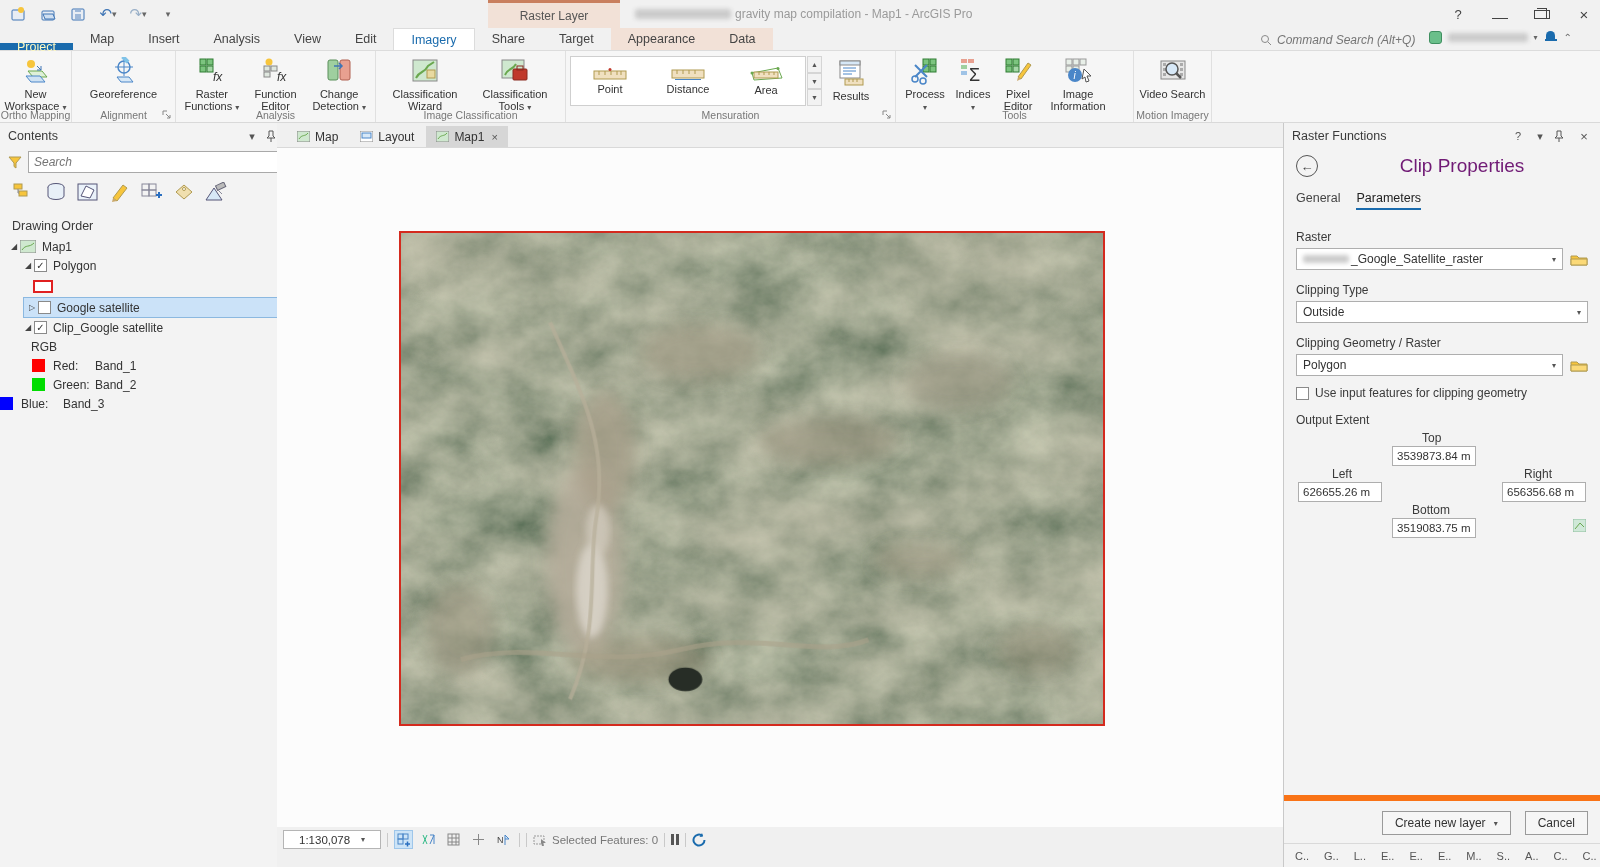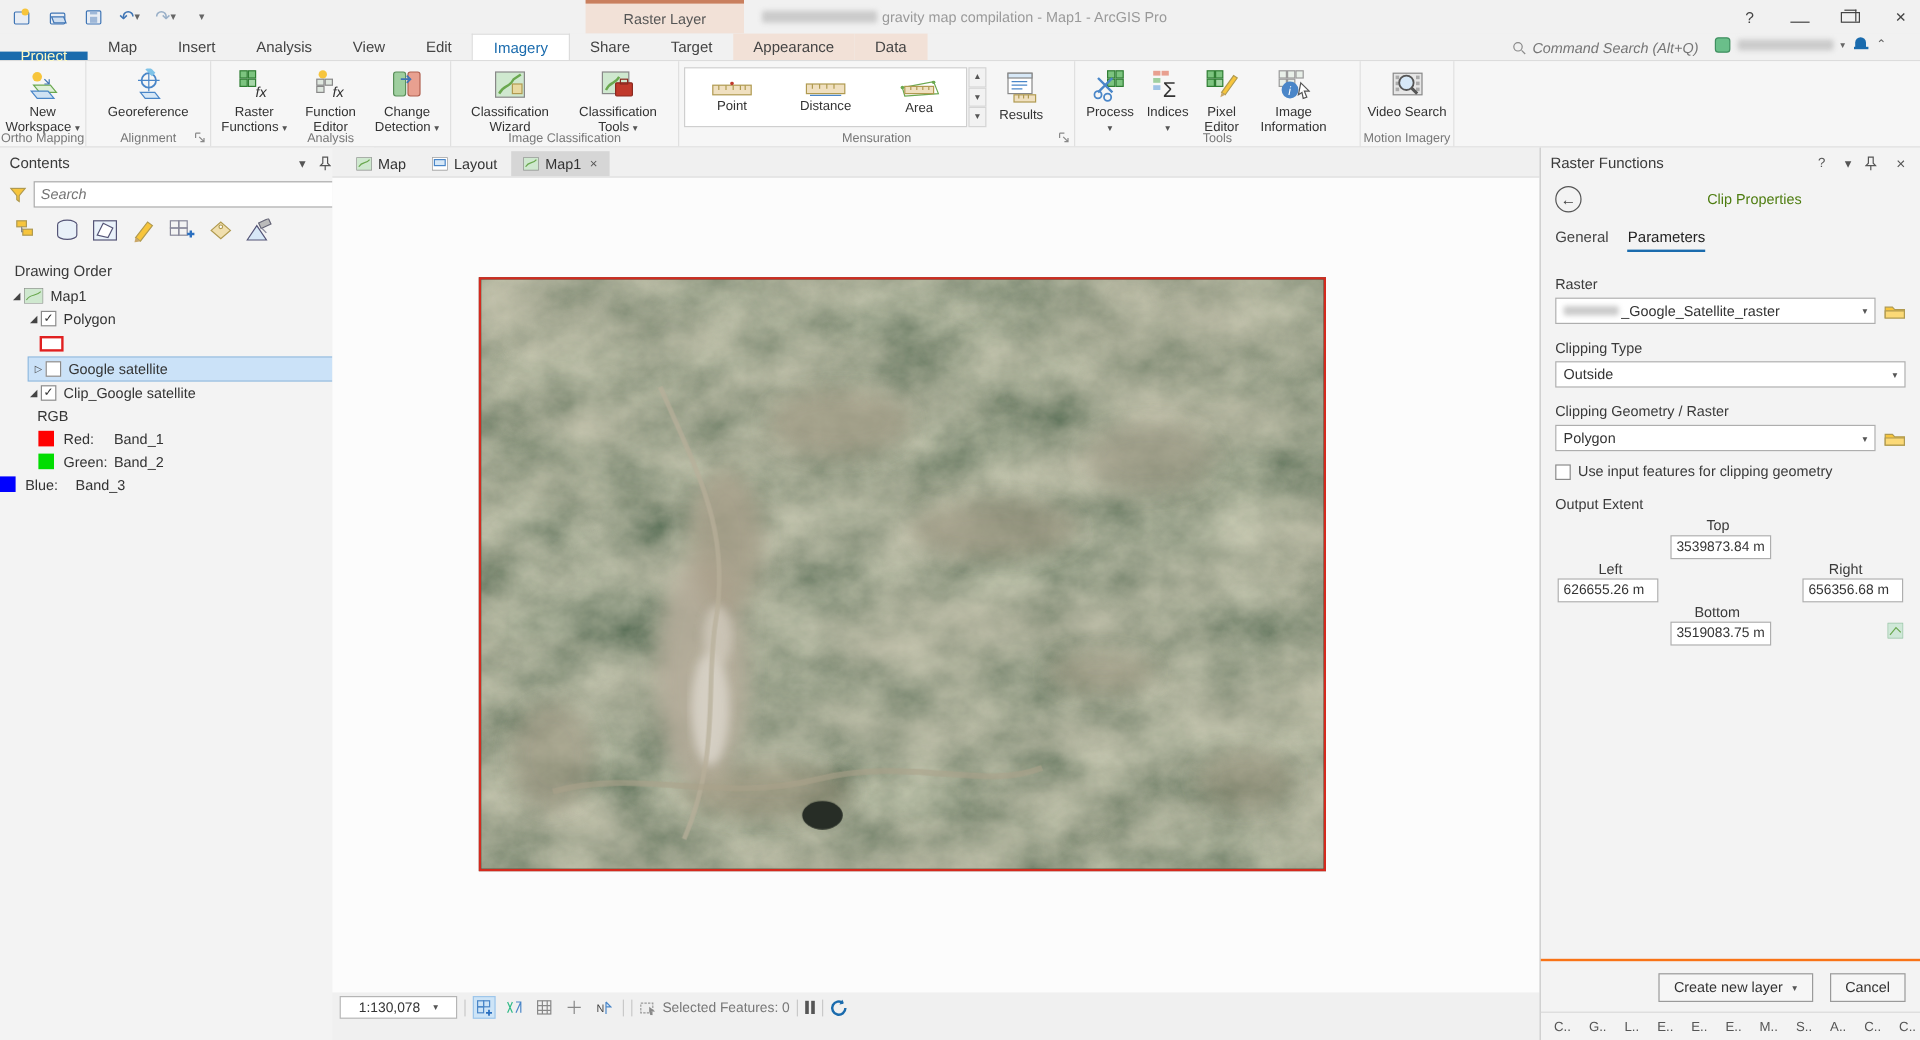--- a/index.html
+++ b/index.html
@@ -92,34 +92,34 @@
   .coords { flex:1; text-align:center; font-size:11.5px; color:#444; }
   .selfeat { display:flex; align-items:center; gap:5px; color:#777; font-size:11.5px; }
   .pause { display:inline-block; width:8px; height:11px; border-left:3px solid #555; border-right:3px solid #555; }
   .bottom-gap { height:15px; background:#f0f0f0; }
 
   
   #rightpanel { position:absolute; left:1283px; top:123px; width:317px; bottom:0; background:#f3f3f3; border-left:1px solid #c9c9c9; display:flex; flex-direction:column; }
   .rp-body { flex:1; padding:0 12px; position:relative; }
   .back-row { display:flex; align-items:center; margin-top:6px; }
   .backbtn { width:22px; height:22px; border:1px solid #555; border-radius:50%; display:flex; align-items:center; justify-content:center; font-size:13px; color:#444; }
-  .page-title { flex:1; text-align:center; font-size:12px; color:#4d7c0f; margin-right:22px;padding-left:40px; }
+  .page-title { flex:1; text-align:center; font-size:19px; color:#701a75; margin-right:22px;padding-left:40px; }
   .rp-tabs { display:flex; gap:16px; margin-top:14px; }
   .rp-tab { font-size:12.5px; color:#444; padding-bottom:3px; }
   .rp-tab.active { border-bottom:2px solid #1a6bad; color:#222; }
   .field-label { margin-top:13px; margin-bottom:4px; color:#3a3a3a; }
   .combo-row { display:flex; align-items:center; gap:7px; }
   .combo { flex:1; height:22px; background:#fff; border:1px solid #aeaeae; display:flex; align-items:center; padding:0 6px; color:#333; }
   .combo .sp { flex:1; }
   .check-row { display:flex; align-items:center; margin-top:10px; gap:6px; color:#3a3a3a; }
   .extent { position:relative; height:112px; margin-top:4px; }
   .ext-label { position:absolute; font-size:12px; color:#3a3a3a; }
   .ext-input { position:absolute; width:84px; height:20px; background:#fff; border:1px solid #aeaeae; font-size:11.5px; color:#333; padding:0 4px; font-family:"Liberation Sans",sans-serif; }
   .ext-icon { position:absolute; right:2px; top:88px; width:13px; height:13px; }
-  .rp-buttons { padding:10px 12px 8px 12px; border-top:2px solid #f97316; display:flex; justify-content:flex-end; gap:14px; }
+  .rp-buttons { padding:10px 12px 8px 12px; border-top:6px solid #f97316; display:flex; justify-content:flex-end; gap:14px; }
   .btn { height:24px; background:#f6f6f6; border:1px solid #9a9a9a; display:flex; align-items:center; padding:0 12px; font-size:12px; color:#333; }
   .btn.split { gap:8px; }
   .dock-tabs { height:24px; display:flex; align-items:center; padding-left:4px; gap:1px; border-top:1px solid #d9d9d9; }
   .dock-tab { padding:2px 7px; font-size:11px; color:#555; }
   .refresh-blue { color:#1a6bad; font-size:15px; font-weight:bold; margin-right:4px; }
 </style>
 </head>
 <body>
 
 <div id="titlebar">

